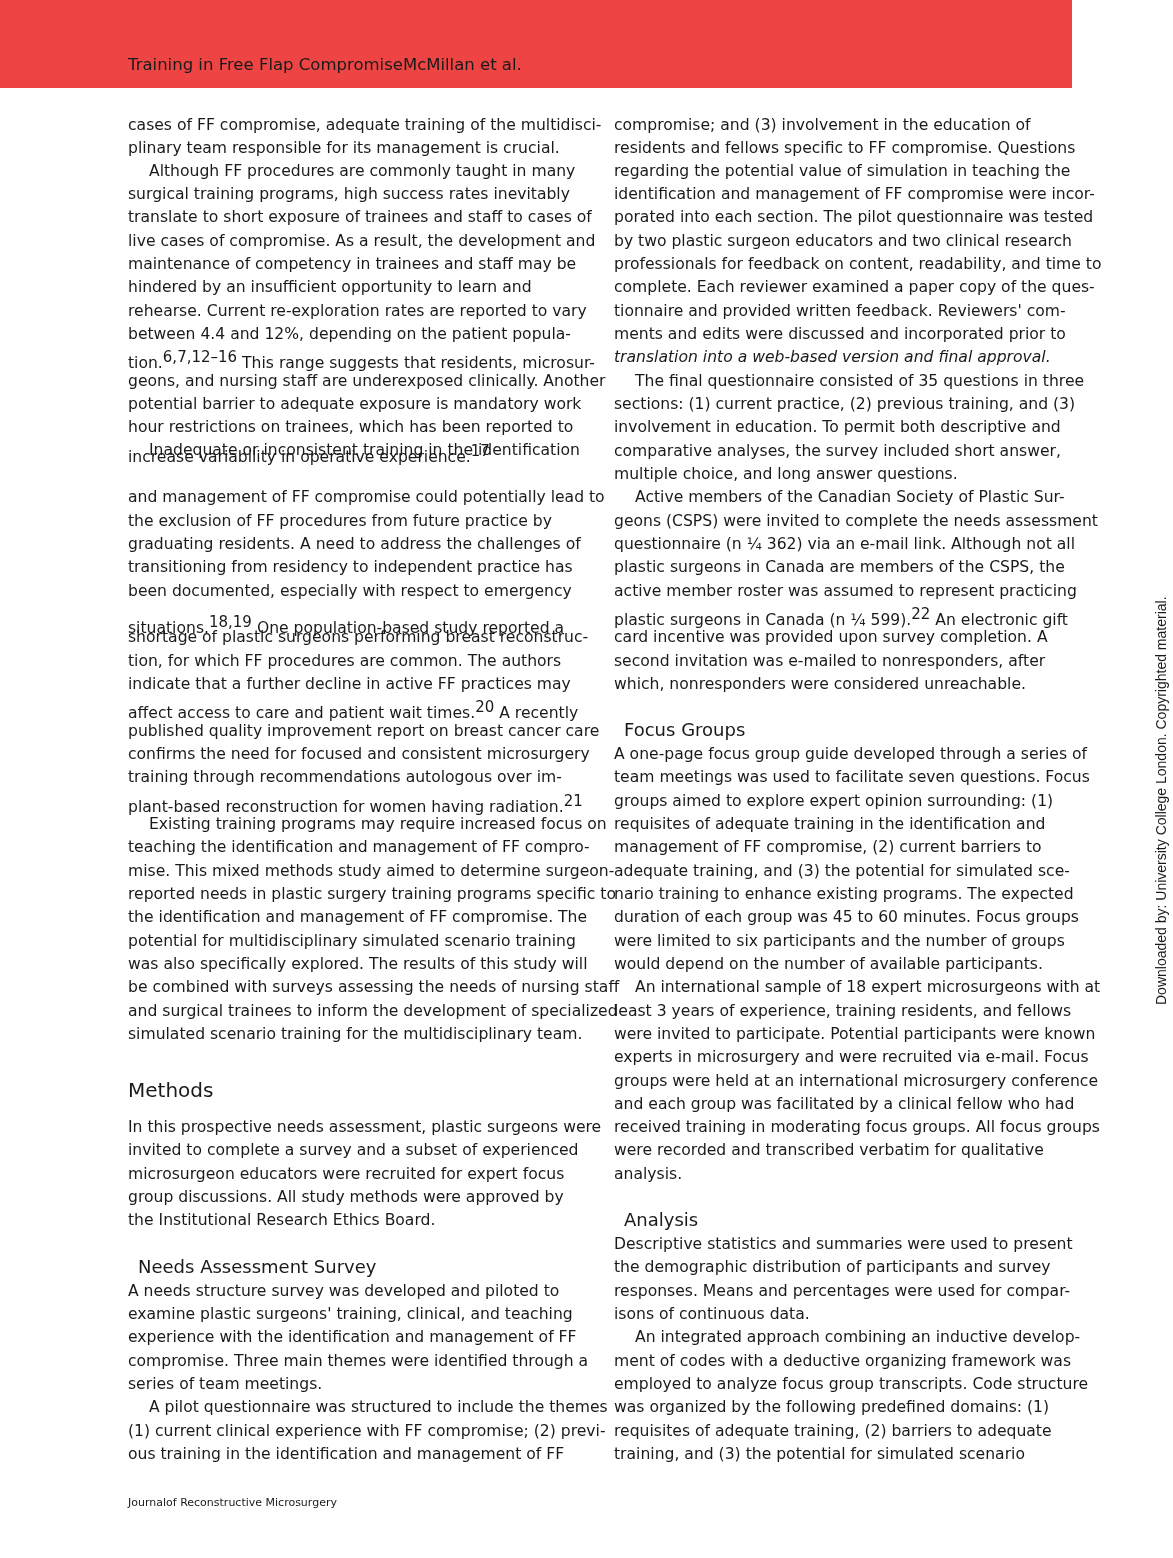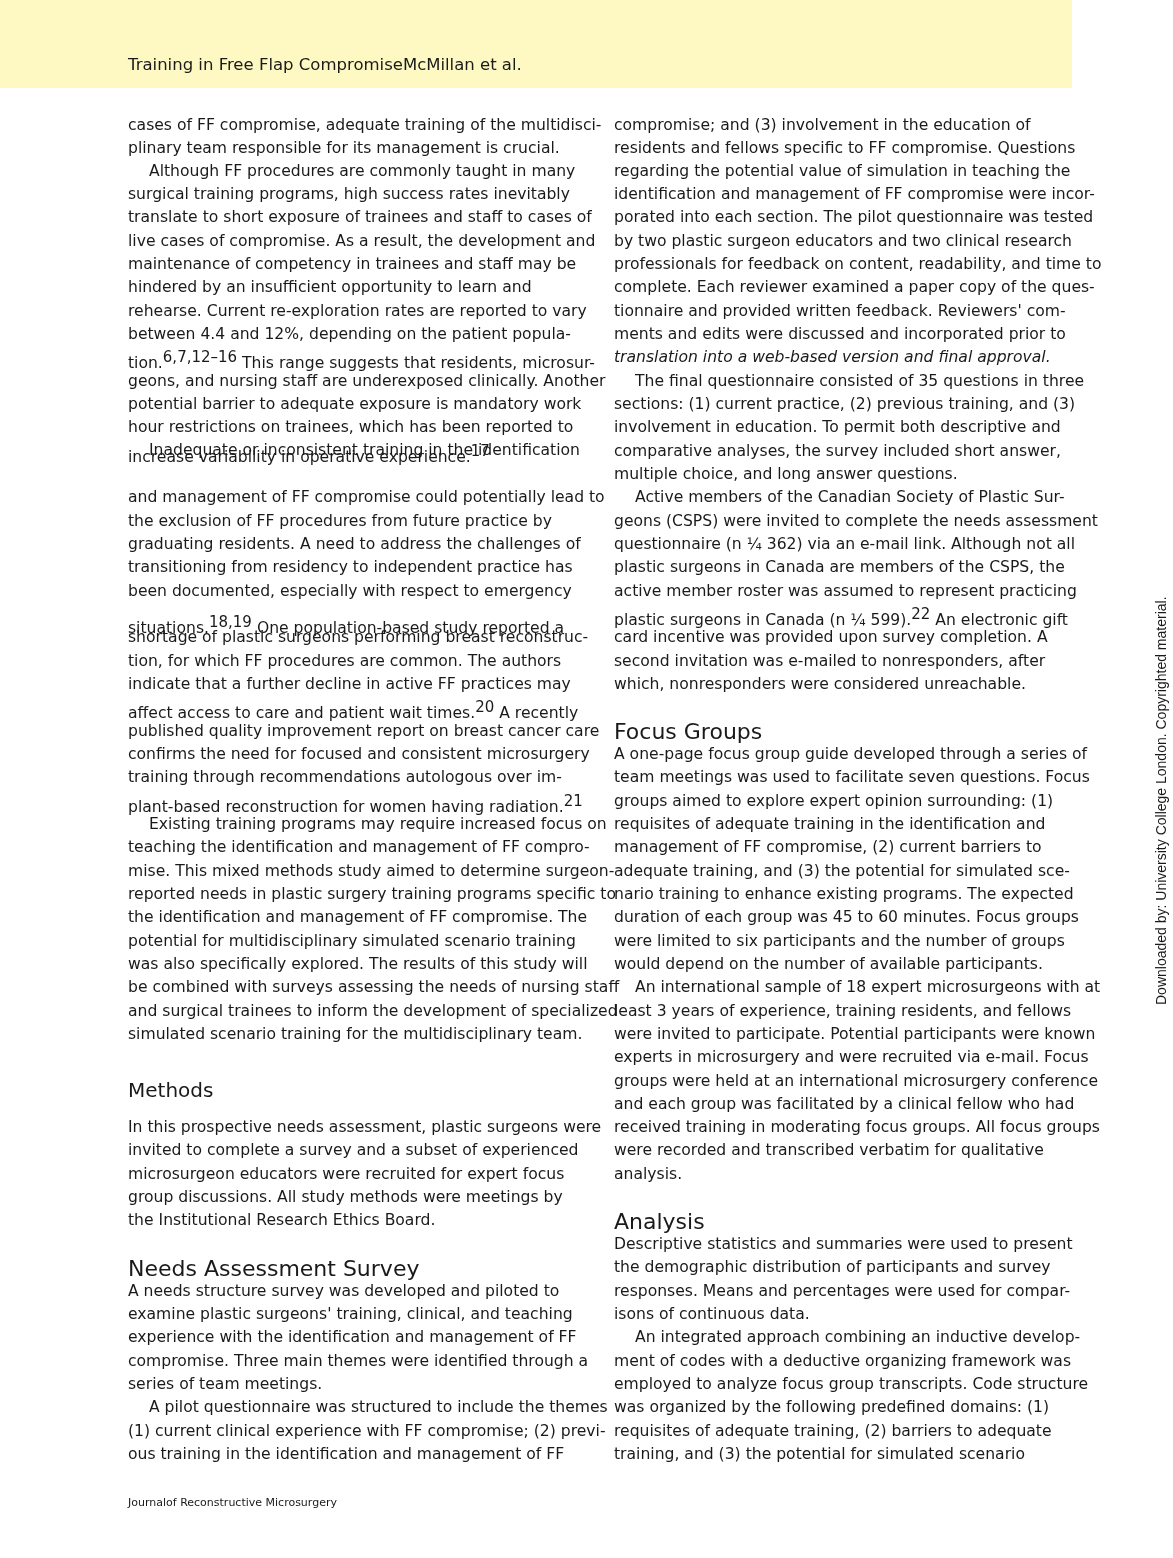--- a/index.html
+++ b/index.html
@@ -3,37 +3,37 @@
 <meta charset="utf-8">
 <style>
   html, body { margin: 0; padding: 0; }
   body {
     width: 1173px; height: 1558px; position: relative; overflow: hidden;
     background: #ffffff; color: #1a1a1a;
     font-family: "DejaVu Sans", sans-serif;
   }
   .header-band {
     position: absolute; left: 0; top: 0; width: 1072px; height: 88px;
-    background: #fef9c3;
+    background: #ef4444;
   }
   .running-head {
     position: absolute; left: 128px; top: 55px; font-size: 16.5px; color: #1a1a1a;
     white-space: nowrap;
   }
   .col { position: absolute; top: 0; }
   .col-left { left: 128px; }
   .col-right { left: 614px; }
   .line {
     position: absolute; left: 0; white-space: nowrap;
     font-size: 15.6px; line-height: 23px; height: 23px;
   }
   .line.indent { padding-left: 21px; }
   .sup { font-size: 15px; vertical-align: 6px; }
   .h1 { position: absolute; left: 0; font-size: 20px; white-space: nowrap; }
-  .h2 { position: absolute; left: 0; font-size: 22px; white-space: nowrap; }
+  .h2 { position: absolute; left: 10px; font-size: 18px; white-space: nowrap; }
   .footer {
     position: absolute; left: 128px; top: 1496px; font-size: 11px; white-space: nowrap;
   }
   .side-note {
     position: absolute; left: 1153px; top: 1005px;
     transform-origin: 0 0; transform: rotate(-90deg);
     font-family: "Liberation Sans", sans-serif; font-size: 14px; color: #1a1a1a;
     white-space: nowrap;
   }
 </style>
@@ -85,21 +85,21 @@
       <div class="line" style="top: 953px;"><span>was also specifically explored. The results of this study will</span></div>
       <div class="line" style="top: 976px;"><span>be combined with surveys assessing the needs of nursing staff</span></div>
       <div class="line" style="top: 1000px;"><span>and surgical trainees to inform the development of specialized</span></div>
       <div class="line" style="top: 1023px;"><span>simulated scenario training for the multidisciplinary team.</span></div>
     </div>
   <div class="h1" style="top:1078px">Methods</div>
   <div>
       <div class="line" style="top: 1116px;"><span>In this prospective needs assessment, plastic surgeons were</span></div>
       <div class="line" style="top: 1139px;"><span>invited to complete a survey and a subset of experienced</span></div>
       <div class="line" style="top: 1163px;"><span>microsurgeon educators were recruited for expert focus</span></div>
-      <div class="line" style="top: 1186px;"><span>group discussions. All study methods were meetings by</span></div>
+      <div class="line" style="top: 1186px;"><span>group discussions. All study methods were approved by</span></div>
       <div class="line" style="top: 1209px;"><span>the Institutional Research Ethics Board.</span></div>
     </div>
   <div class="h2" style="top:1256px">Needs Assessment Survey</div>
   <div>
       <div class="line" style="top: 1280px;"><span>A needs structure survey was developed and piloted to</span></div>
       <div class="line" style="top: 1303px;"><span>examine plastic surgeons' training, clinical, and teaching</span></div>
       <div class="line" style="top: 1326px;"><span>experience with the identification and management of FF</span></div>
       <div class="line" style="top: 1350px;"><span>compromise. Three main themes were identified through a</span></div>
       <div class="line" style="top: 1373px;"><span>series of team meetings.</span></div>
       <div class="line indent" style="top: 1396px;"><span>A pilot questionnaire was structured to include the themes</span></div>

